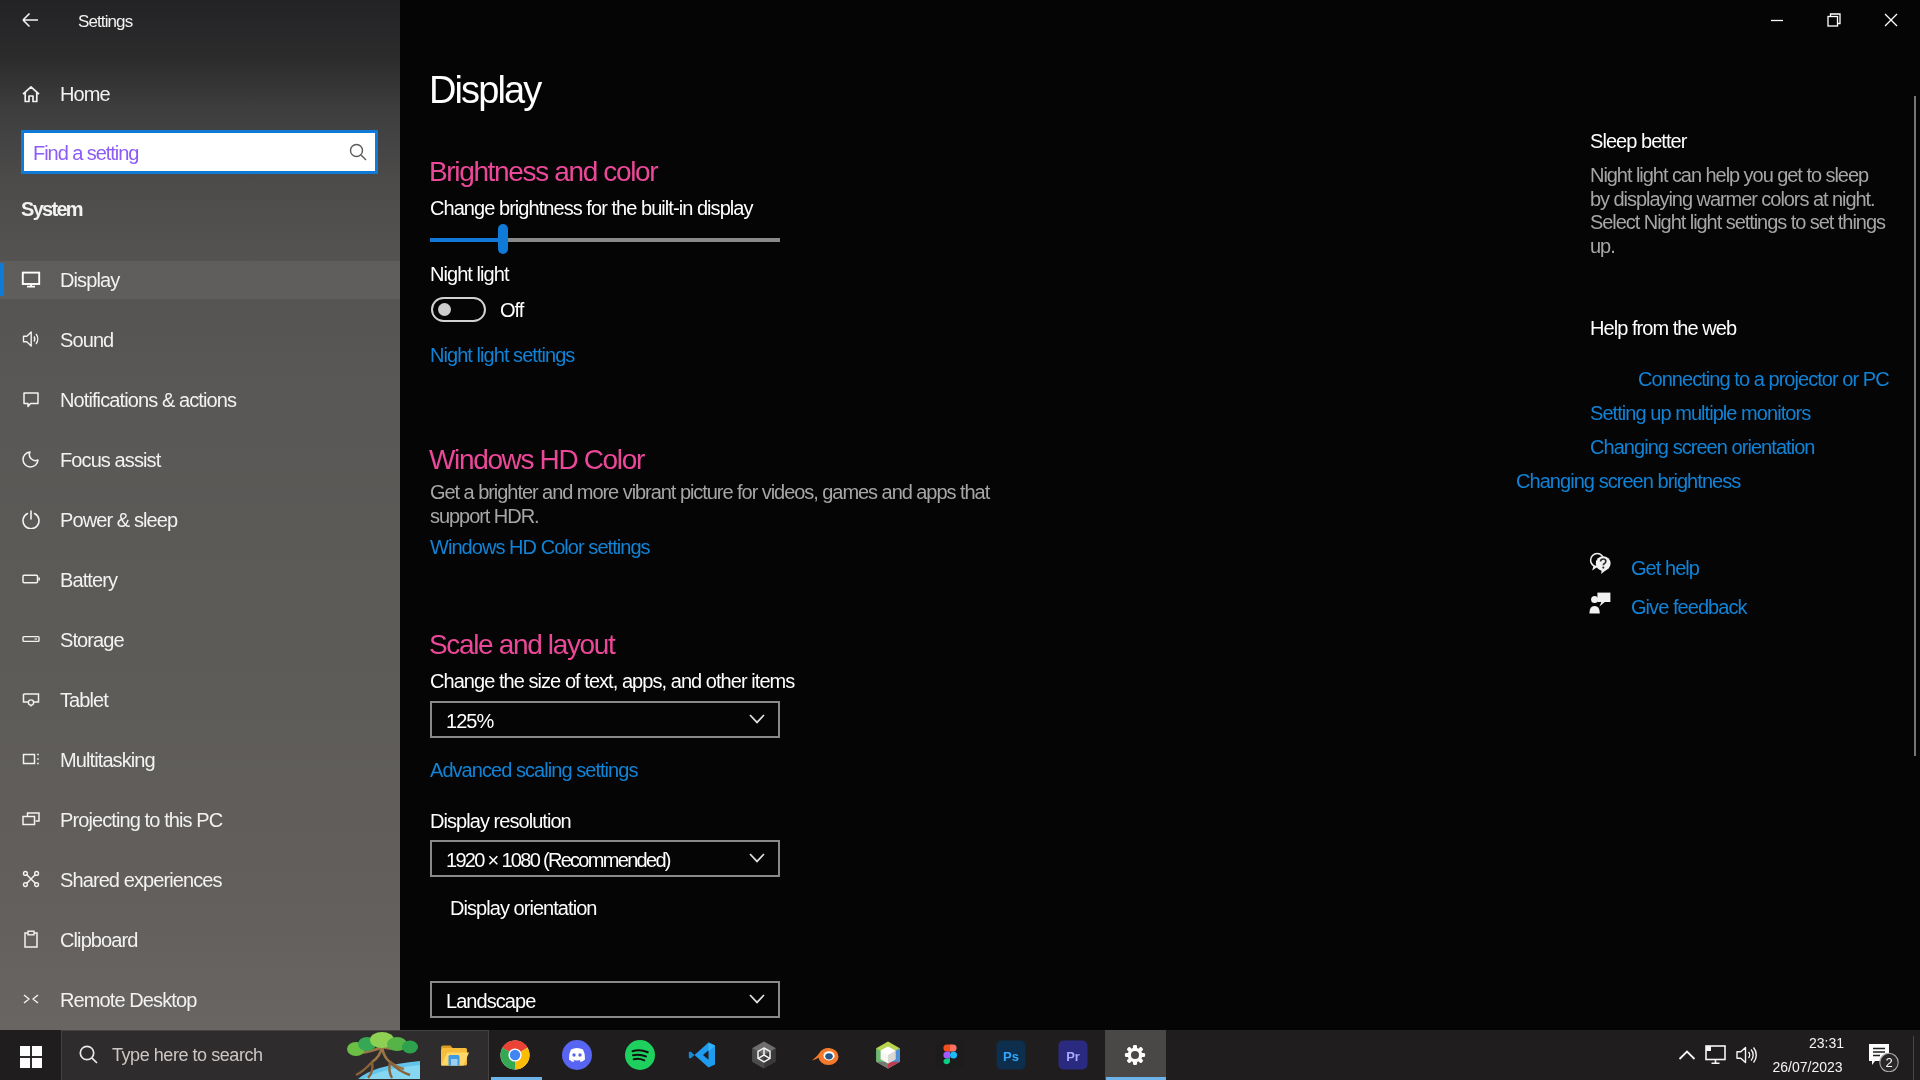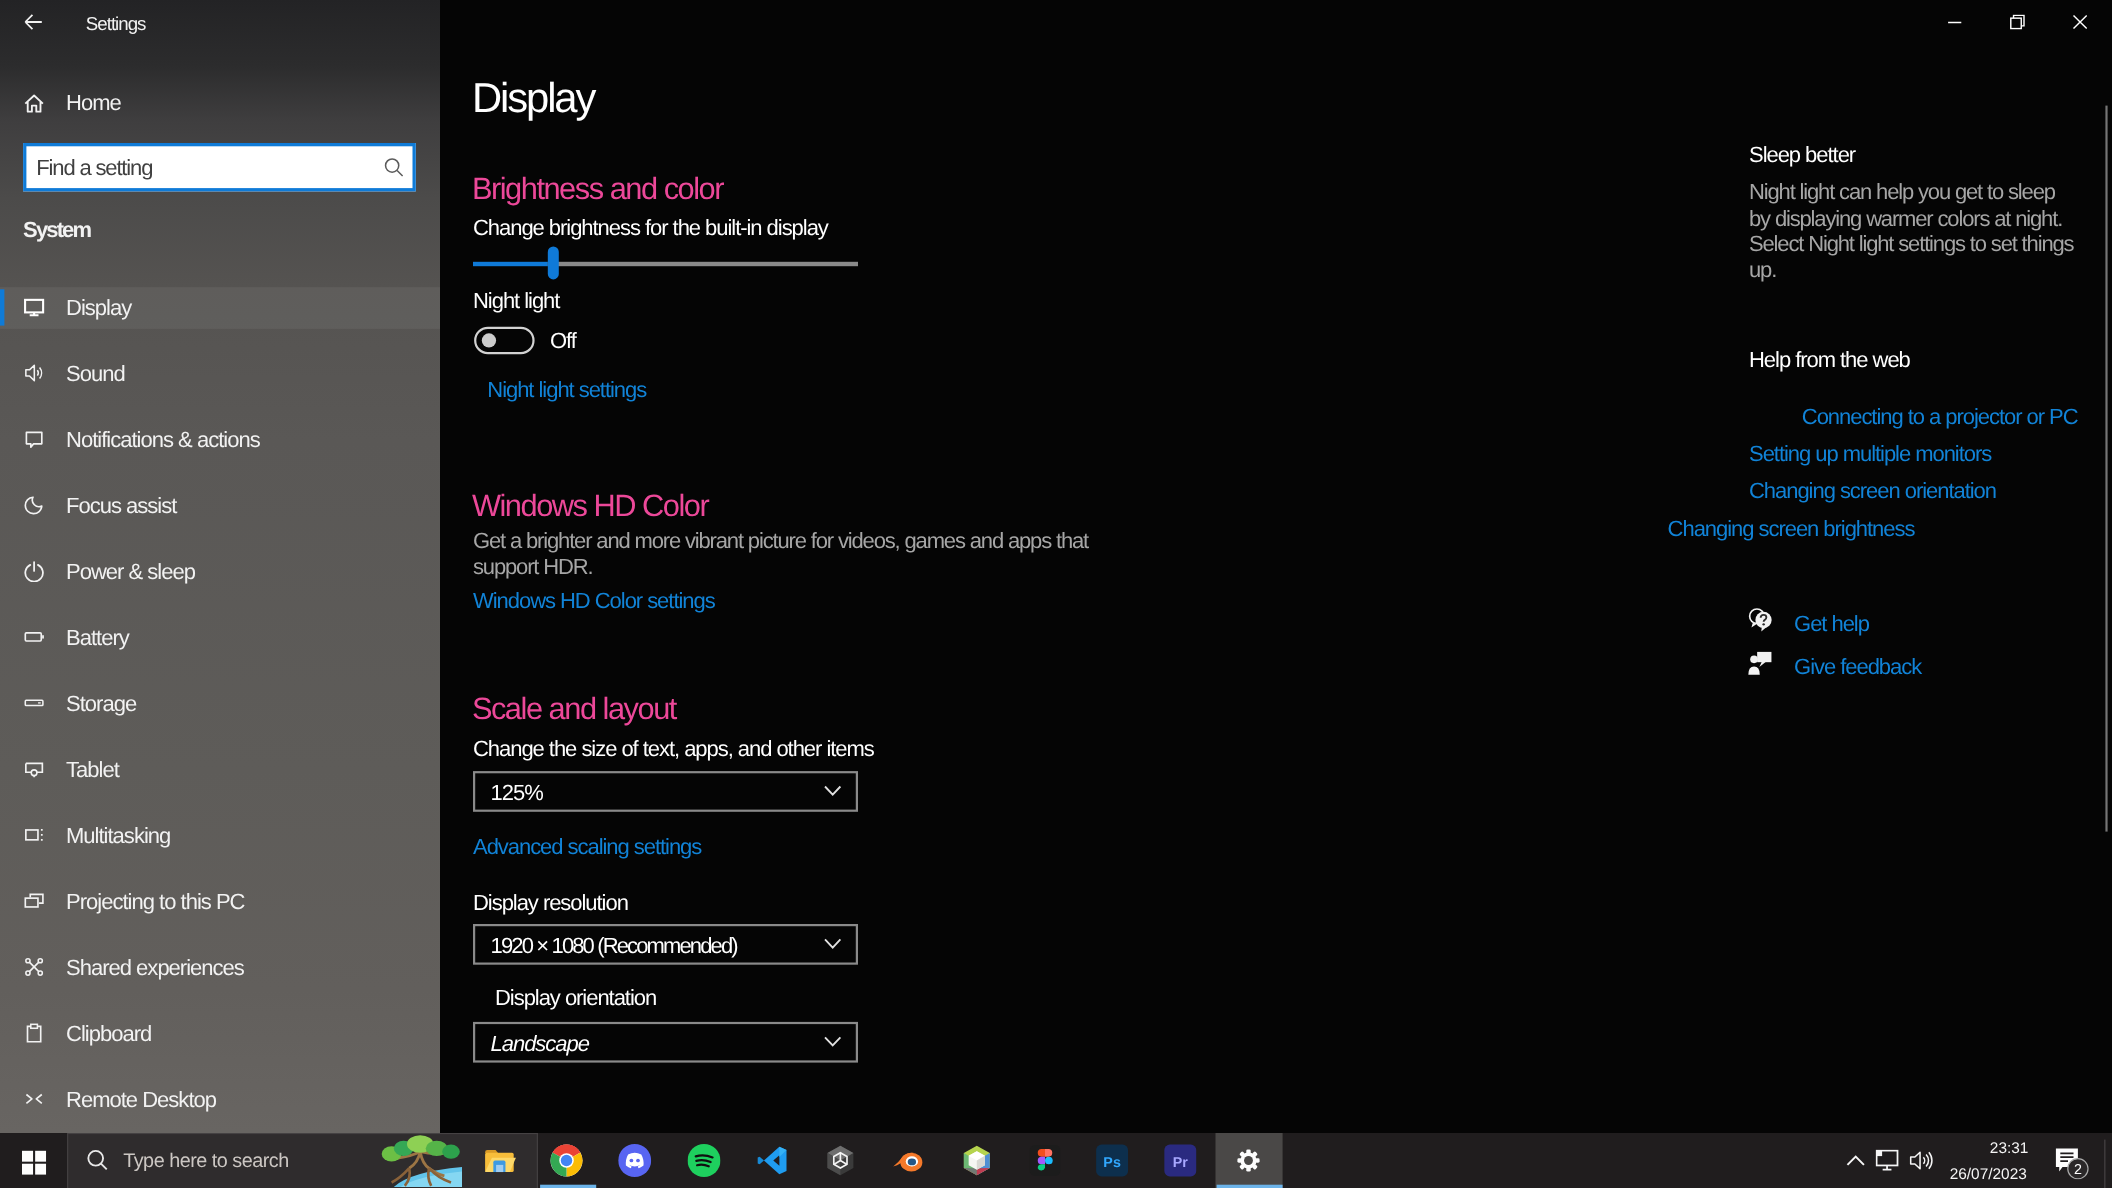--- a/index.html
+++ b/index.html
@@ -42,21 +42,21 @@
       <path d="M17 9 H2 M2 9 L8.5 2.5 M2 9 L8.5 15.5" stroke="#f2f2f2" stroke-width="1.6" fill="none"></path>
     </svg>
     <div class="side-label" style="left:78px; top:13px; font-size:17px; line-height:17px;">Settings</div>
 
     <svg class="side-ico" style="top:84px;" viewBox="0 0 20 20">
       <path d="M2 10.2 L10 2.8 L18 10.2 M4.2 8.6 V17.5 H8 V12 H12 V17.5 H15.8 V8.6" stroke="#f2f2f2" stroke-width="1.7" fill="none" stroke-linejoin="round"></path>
     </svg>
     <div class="side-label" style="top:84px;">Home</div>
 
     <div class="abs" style="left:21px; top:130px; width:357px; height:44px; background:#ffffff; border:3px solid #0f7bd7;">
-      <div class="abs" style="left:9px; top:9px; color:#404040; font-size:20px; letter-spacing:-1.05px;">Find a setting</div>
+      <div class="abs" style="left:9px; top:9px; color:#8b5cf6; font-size:20px; letter-spacing:-1.05px;">Find a setting</div>
       <svg class="abs" style="right:7px; top:9px;" width="20" height="20" viewBox="0 0 20 20">
         <circle cx="8.5" cy="8.5" r="6" stroke="#5b5b5b" stroke-width="1.4" fill="none"></circle>
         <path d="M13 13 L18 18" stroke="#5b5b5b" stroke-width="1.4"></path>
       </svg>
     </div>
     <div class="side-label" style="left:21px; top:198.5px; font-weight:bold; letter-spacing:-1.7px;">System</div>
 
     <svg class="side-ico" style="top:268.5px;" viewBox="0 0 20 20">
       <rect x="1.8" y="3.6" width="16.4" height="11.4" stroke="#ffffff" stroke-width="1.9" fill="none"></rect>
       <path d="M10 15 V17 M6 17.6 H14" stroke="#ffffff" stroke-width="1.9" fill="none"></path>
@@ -143,21 +143,21 @@
   <div class="abs" style="left:430px; top:238px; width:68px; height:4px; background:#0f7ad8;"></div>
   <div class="abs" style="left:498px; top:238px; width:282px; height:4px; background:#8a8a8a;"></div>
   <div class="abs" style="left:498px; top:224px; width:10px; height:30px; border-radius:5px; background:#0f7ad8;"></div>
 
   <div class="lbl" style="left:430px; top:264px;">Night light</div>
 
   <div class="abs" style="left:431px; top:297px; width:55px; height:25px; border:2px solid #d2d2d2; border-radius:12.5px;">
     <div class="abs" style="left:5px; top:4px; width:13px; height:13px; border-radius:50%; background:#cccccc;"></div>
   </div>
   <div class="lbl" style="left:500px; top:300px;">Off</div>
-  <div class="lnk" style="left:430px; top:345px;margin-left:13px;">Night light settings</div>
+  <div class="lnk" style="left:430px; top:345px;">Night light settings</div>
 
   <div class="h2t" style="left:429px; top:428px;">Windows HD Color</div>
   <div class="para" style="left:430px; top:481px; width:600px;">Get a brighter and more vibrant picture for videos, games and apps that<br>support HDR.</div>
   <div class="lnk" style="left:430px; top:537px;">Windows HD Color settings</div>
 
   <div class="h2t" style="left:429px; top:613px;">Scale and layout</div>
   <div class="lbl" style="left:430px; top:671px;">Change the size of text, apps, and other items</div>
   <div class="combo" style="top:701px;">
     <div class="txt">125%</div>
     <svg width="16" height="10" viewBox="0 0 16 10">
@@ -166,21 +166,21 @@
   </div>
   <div class="lnk" style="left:430px; top:760px;">Advanced scaling settings</div>
   <div class="lbl" style="left:430px; top:811px;">Display resolution</div>
   <div class="combo" style="top:840px;">
     <div class="txt" style="letter-spacing:-1.7px;">1920 × 1080 (Recommended)</div>
     <svg width="16" height="10" viewBox="0 0 16 10">
         <path d="M1 1 L8 8.4 L15 1" stroke="#e0e0e0" stroke-width="1.7" fill="none"></path>
       </svg>
   </div>
   <div class="lbl" style="left:450px; top:898px;">Display orientation</div>
-  <div class="combo" style="top:929px;font-style:italic;">
+  <div class="combo" style="top:981px;">
     <div class="txt">Landscape</div>
     <svg width="16" height="10" viewBox="0 0 16 10">
         <path d="M1 1 L8 8.4 L15 1" stroke="#e0e0e0" stroke-width="1.7" fill="none"></path>
       </svg>
   </div>
   <div class="h2t" style="left:429px; top:1011px;">Multiple displays</div>
 
   <div class="lbl" style="left:1590px; top:131px;">Sleep better</div>
   <div class="para" style="left:1590px; top:164px;">Night light can help you get to sleep<br>by displaying warmer colors at night.<br>Select Night light settings to set things<br>up.</div>
   <div class="lbl" style="left:1590px; top:318px;">Help from the web</div>

